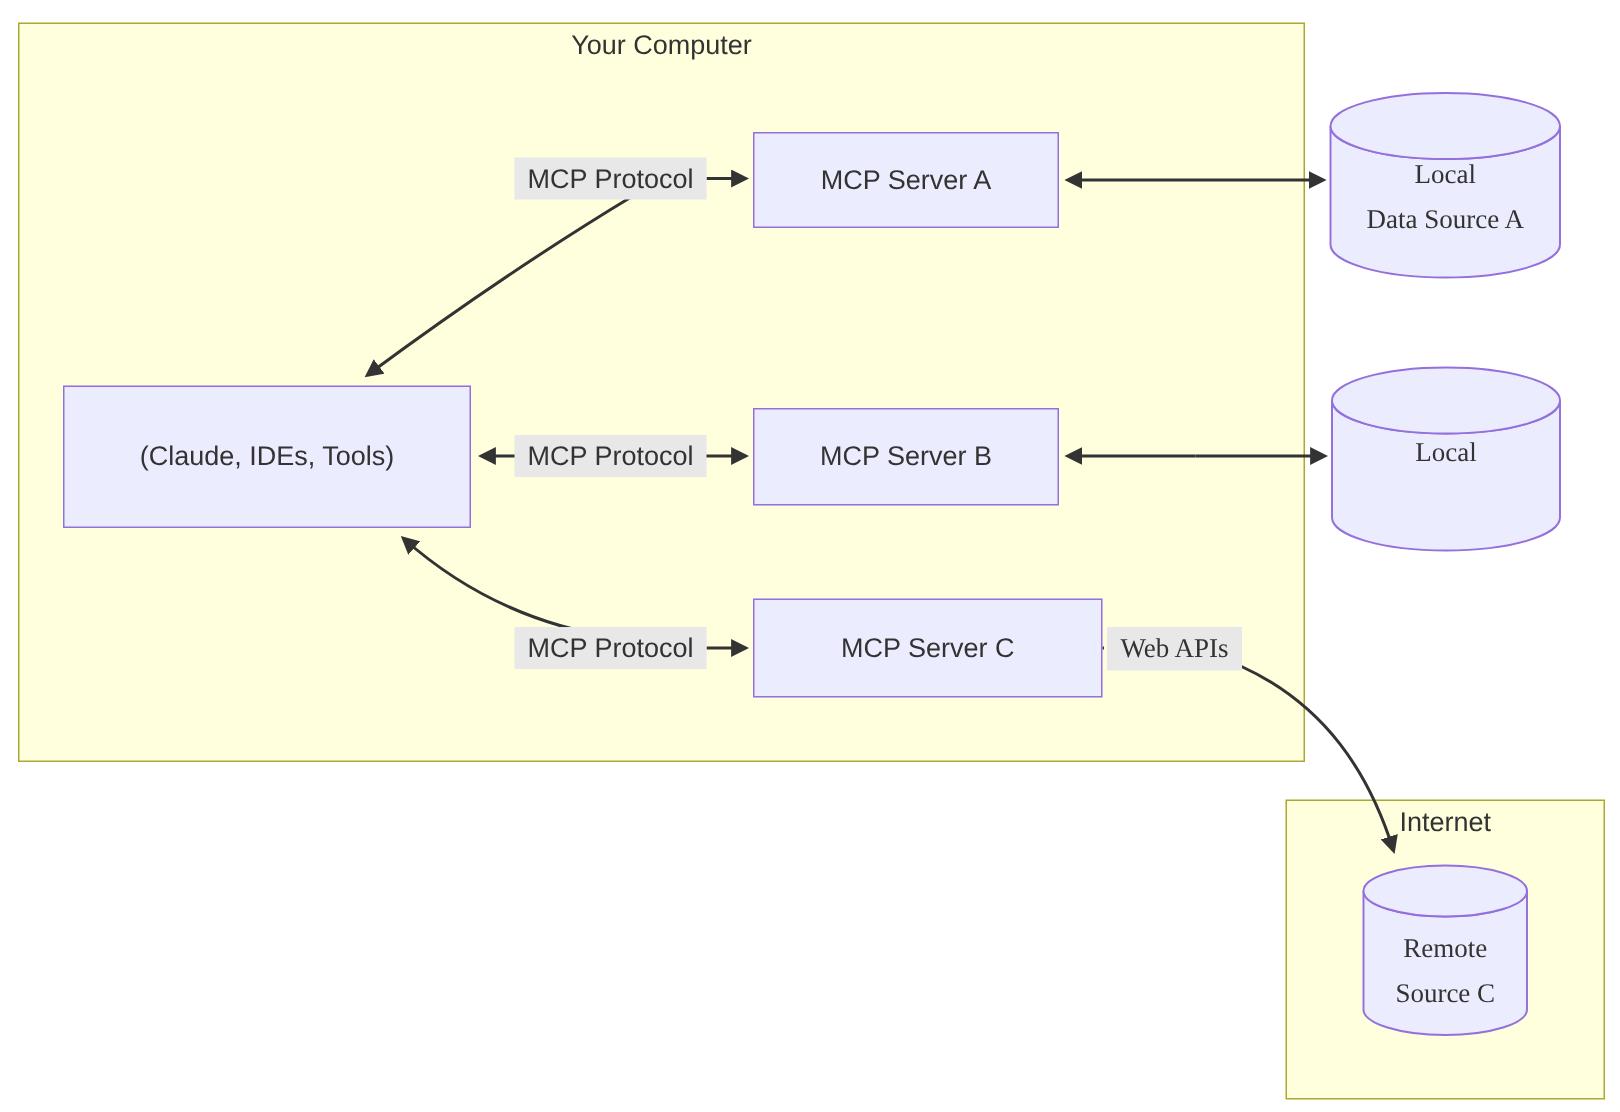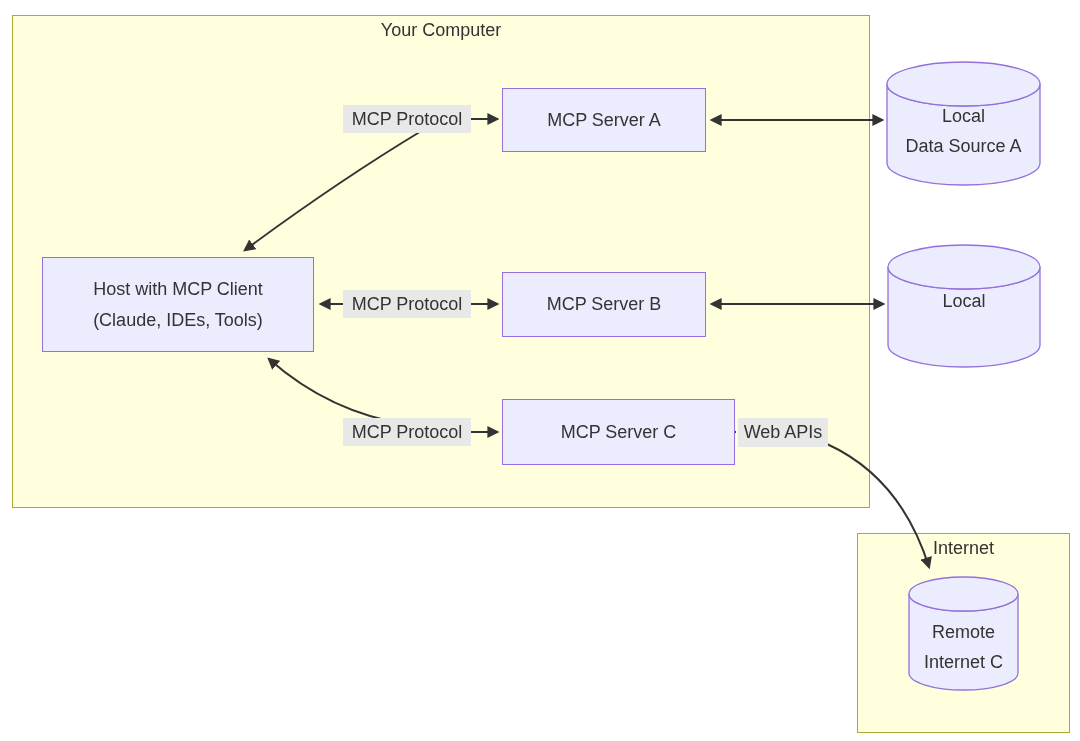--- a/index.html
+++ b/index.html
@@ -58,20 +58,21 @@
   .cyl-label{
     position:absolute;
     display:flex;
     flex-direction:column;
     align-items:center;
     justify-content:flex-start;
     text-align:right;
     font-size:18px;
     line-height:30px;
     z-index:3;
+    font-family:Liberation Serif, serif;
   }
   svg.edges{
     position:absolute;
     left:0;top:0;
     z-index:2;
   }
   svg .edge-path{
     fill:none;
     stroke:var(--edge-color);
     stroke-width:2px;
@@ -131,21 +132,20 @@
       <ellipse class="cyl" cx="964" cy="267" rx="76" ry="22"></ellipse>
     </g>
 
     <g>
       <path class="cyl" d="M 909 594 V 673 A 54.5 17 0 0 0 1018 673 V 594 A 54.5 17 0 0 1 909 594 Z"></path>
       <ellipse class="cyl" cx="963.5" cy="594" rx="54.5" ry="17"></ellipse>
     </g>
   </svg>
 
   <div class="node" style="left:42px;top:257px;width:272px;height:95px;">
-    <div>Host with MCP Client</div>
     <div>(Claude, IDEs, Tools)</div>
   </div>
 
   <div class="node" style="left:502px;top:88px;width:204px;height:64px;">
     <div>MCP Server A</div>
   </div>
 
   <div class="node" style="left:502px;top:272px;width:204px;height:65px;">
     <div>MCP Server B</div>
   </div>
@@ -158,24 +158,24 @@
     <div>Local</div>
     <div>Data Source A</div>
   </div>
 
   <div class="cyl-label" style="left:888px;top:286px;width:152px;">
     <div>Local</div>
   </div>
 
   <div class="cyl-label" style="left:909px;top:617px;width:109px;">
     <div>Remote</div>
-    <div>Internet C</div>
+    <div>Source C</div>
   </div>
 
   <div class="edge-label" style="left:343px;top:105px;width:128px;height:28px;">MCP Protocol</div>
 
   <div class="edge-label" style="left:343px;top:290px;width:128px;height:28px;">MCP Protocol</div>
 
   <div class="edge-label" style="left:343px;top:418px;width:128px;height:28px;">MCP Protocol</div>
 
-  <div class="edge-label" style="left:738px;top:418px;width:90px;height:29px;">Web APIs</div>
+  <div class="edge-label" style="left:738px;top:418px;width:90px;height:29px;font-family:Liberation Serif, serif;">Web APIs</div>
 
 </div>
 
 </body></html>

